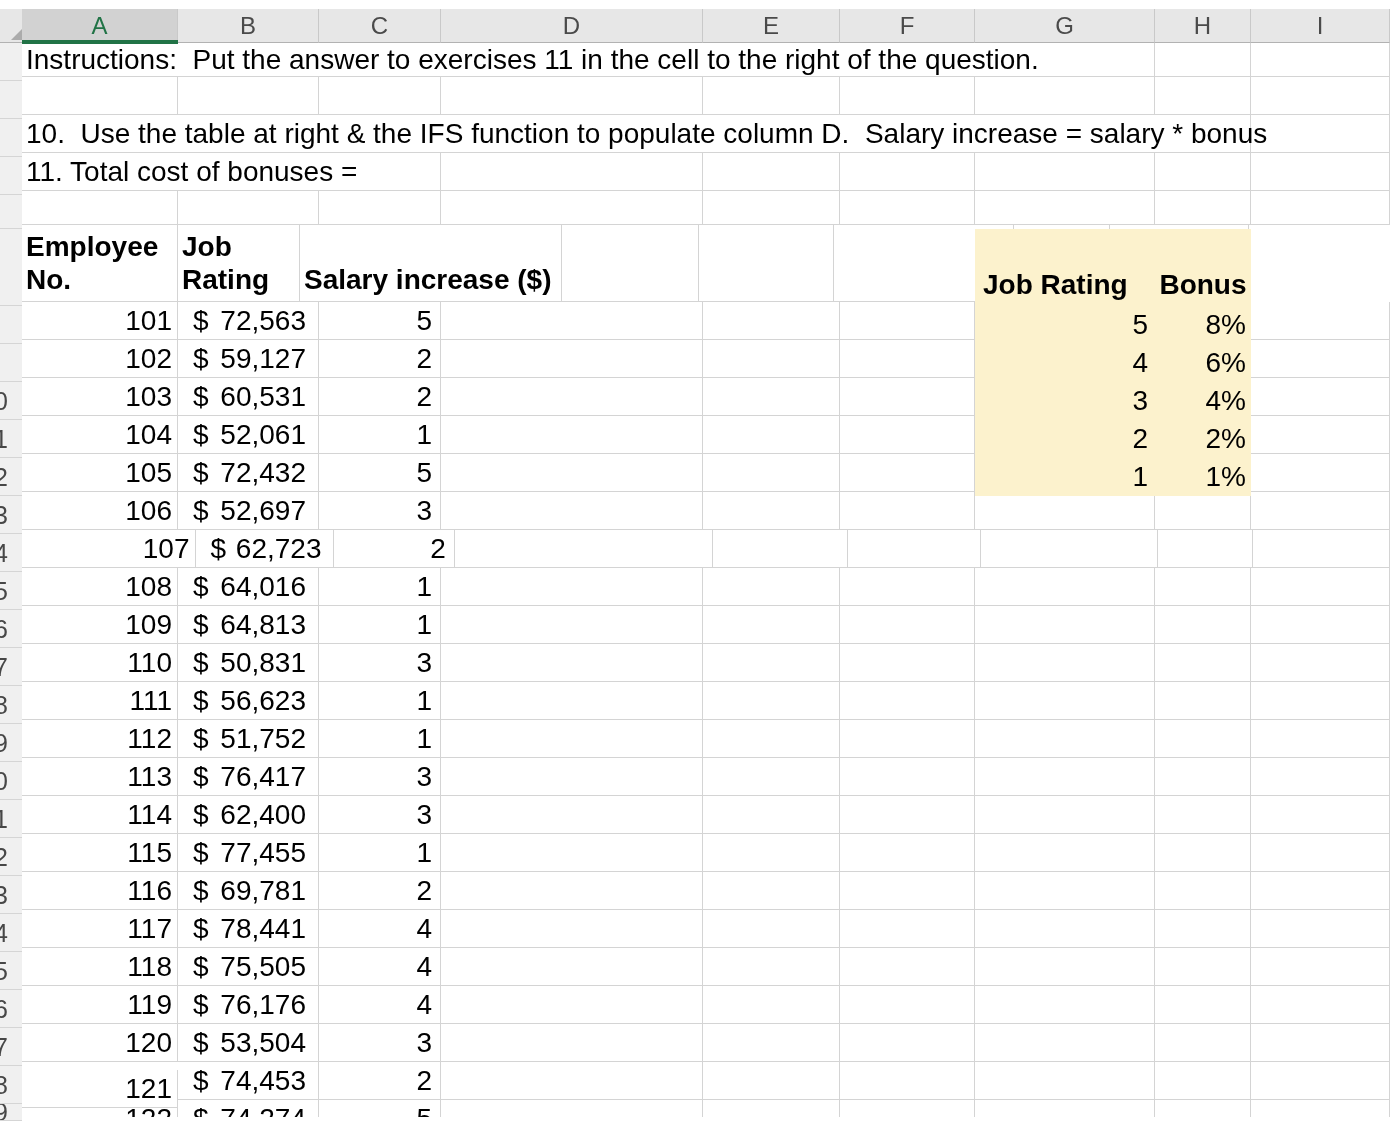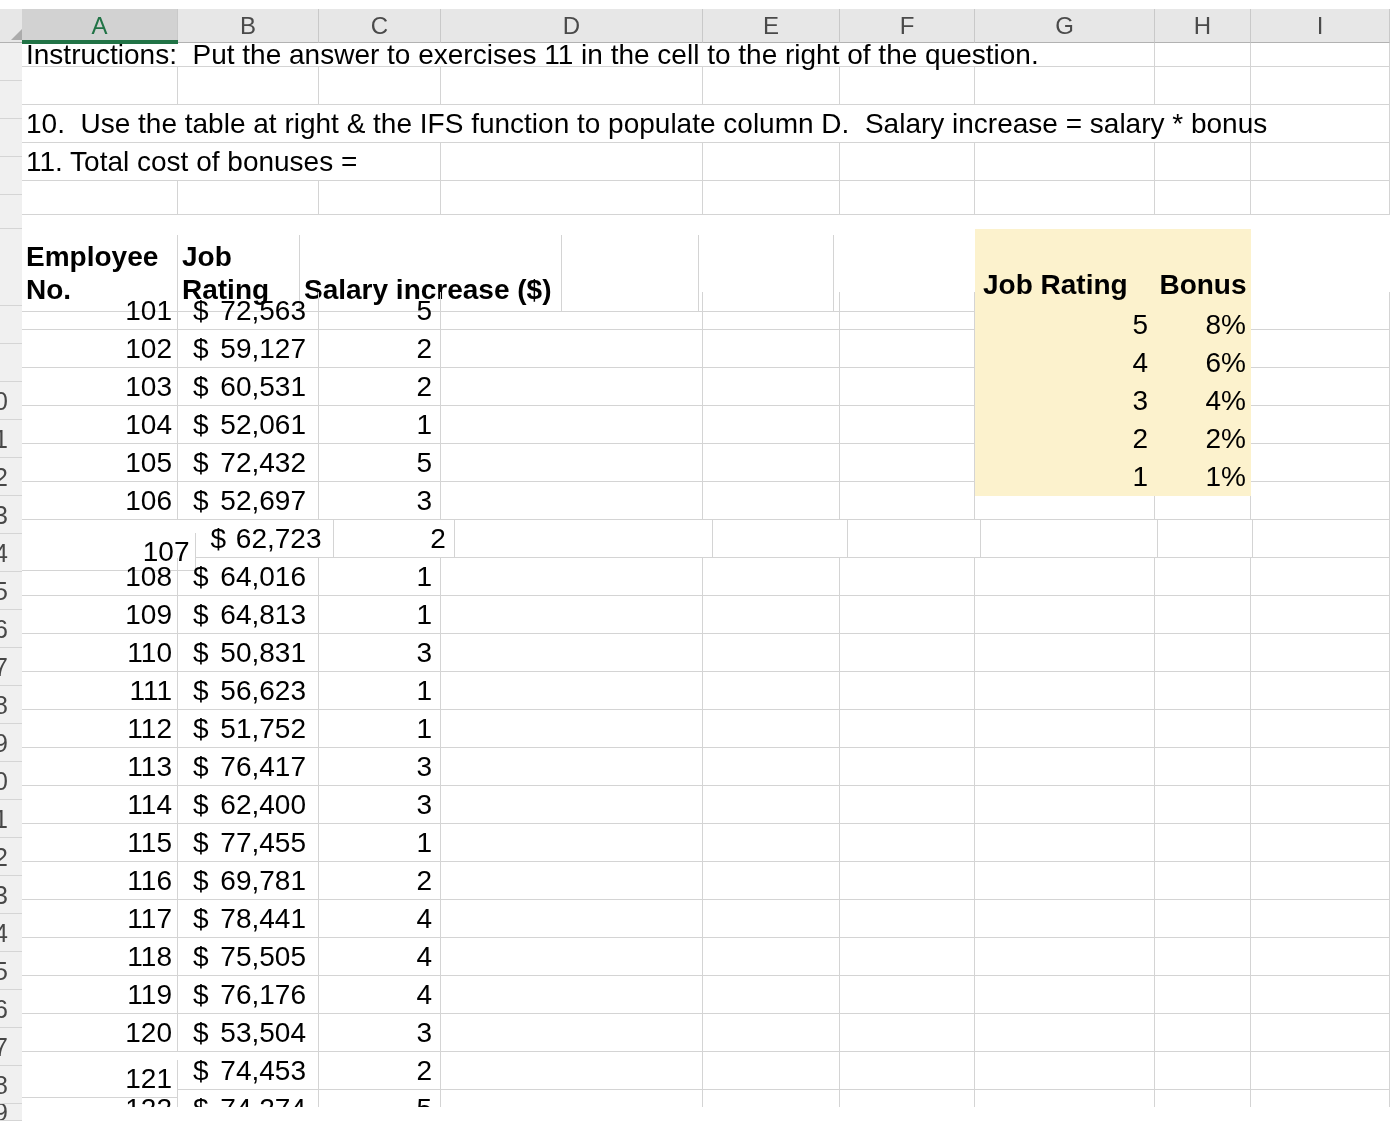--- a/index.html
+++ b/index.html
@@ -40,21 +40,21 @@
   .cell{
     box-sizing:border-box;height:100%;display:flex;align-items:center;
     border-right:1px solid #D4D4D4;border-bottom:1px solid #D4D4D4;
     font-size:28px;overflow:visible;
   }
   .clip{overflow:hidden;}
   .txt{white-space:pre;padding-left:4px;position:relative;z-index:2;}
   .right{justify-content:flex-end;}
   .pr5{padding-right:5px;}
   .pr8{padding-right:8px;}
-  .hcell{align-items:flex-end;font-weight:bold;line-height:33px;padding:0 0 5px 4px;margin-top:20px;}
+  .hcell{align-items:flex-end;font-weight:bold;line-height:33px;padding:0 0 5px 4px;}
   .hcell .wrap{white-space:normal;word-break:normal;}
   .salary .cur{padding-left:15px;}
   .salary .amt{margin-left:auto;padding-right:12px;}
   
   #bonusblock{
     position:absolute;left:975px;top:229px;width:276px;height:267px;
     background:#FCF2CD;z-index:2;display:flex;flex-direction:column;
   }
   #bonushead{display:flex;height:77px;align-items:flex-end;font-weight:bold;font-size:28px;padding-bottom:5px;box-sizing:border-box;}
   #bonushead .bh-rating{width:180px;box-sizing:border-box;padding-left:8px;text-align:left;}
@@ -151,21 +151,21 @@
       </div>
       <div class="rh" style="height: 38px;">
         <span>8</span>
       </div>
       <div class="rh" style="height: 17px;">
         <span>9</span>
       </div>
     </div>
 
   <div id="grid">
-      <div class="row" style="height: 24px;">
+      <div class="row" style="height: 34px;">
         <div class="cell" style="width: 1133px;">
           <span class="txt">Instructions:  Put the answer to exercises 11 in the cell to the right of the question.</span>
         </div>
         <div class="cell" style="width: 96px;"></div>
         <div class="cell" style="width: 139px;"></div>
       </div>
       <div class="row" style="height: 38px;">
         <div class="cell" style="width: 156px;"></div>
         <div class="cell" style="width: 141px;"></div>
         <div class="cell" style="width: 122px;"></div>
@@ -322,21 +322,21 @@
           <span>3</span>
         </div>
         <div class="cell" style="width: 262px; height: 38px;"></div>
         <div class="cell" style="width: 137px; height: 38px;"></div>
         <div class="cell" style="width: 135px; height: 38px;"></div>
         <div class="cell" style="width: 180px; height: 38px;"></div>
         <div class="cell" style="width: 96px; height: 38px;"></div>
         <div class="cell" style="width: 139px; height: 38px;"></div>
       </div>
       <div class="row" style="height: 38px;">
-        <div class="cell right pr5" style="width: 176px; height: 38px; margin-top: 13px;">
+        <div class="cell right pr5" style="width: 176px; height: 38px;">
           <span>107</span>
         </div>
         <div class="cell salary" style="width: 141px; height: 38px;">
           <span class="cur">$</span>
           <span class="amt">62,723</span>
         </div>
         <div class="cell right pr8" style="width: 122px; height: 38px;">
           <span>2</span>
         </div>
         <div class="cell" style="width: 262px; height: 38px;"></div>

